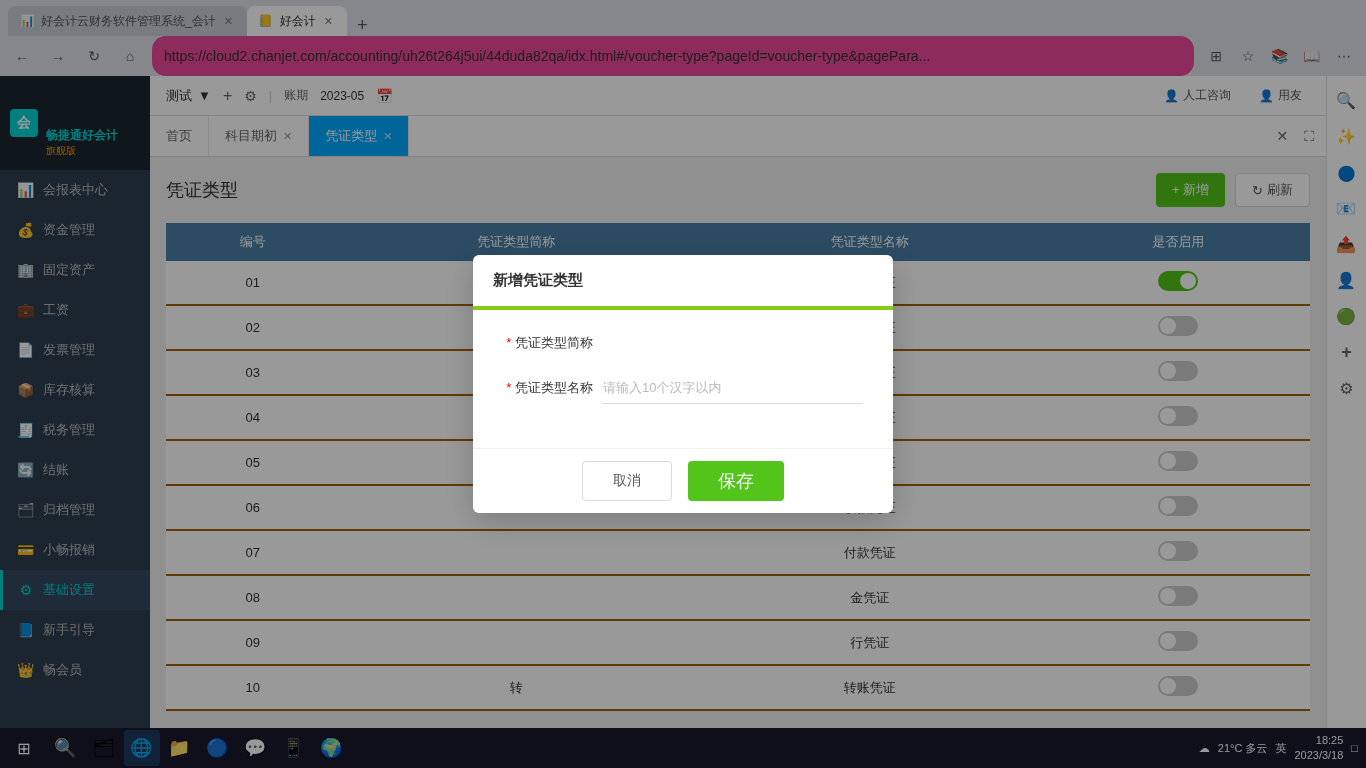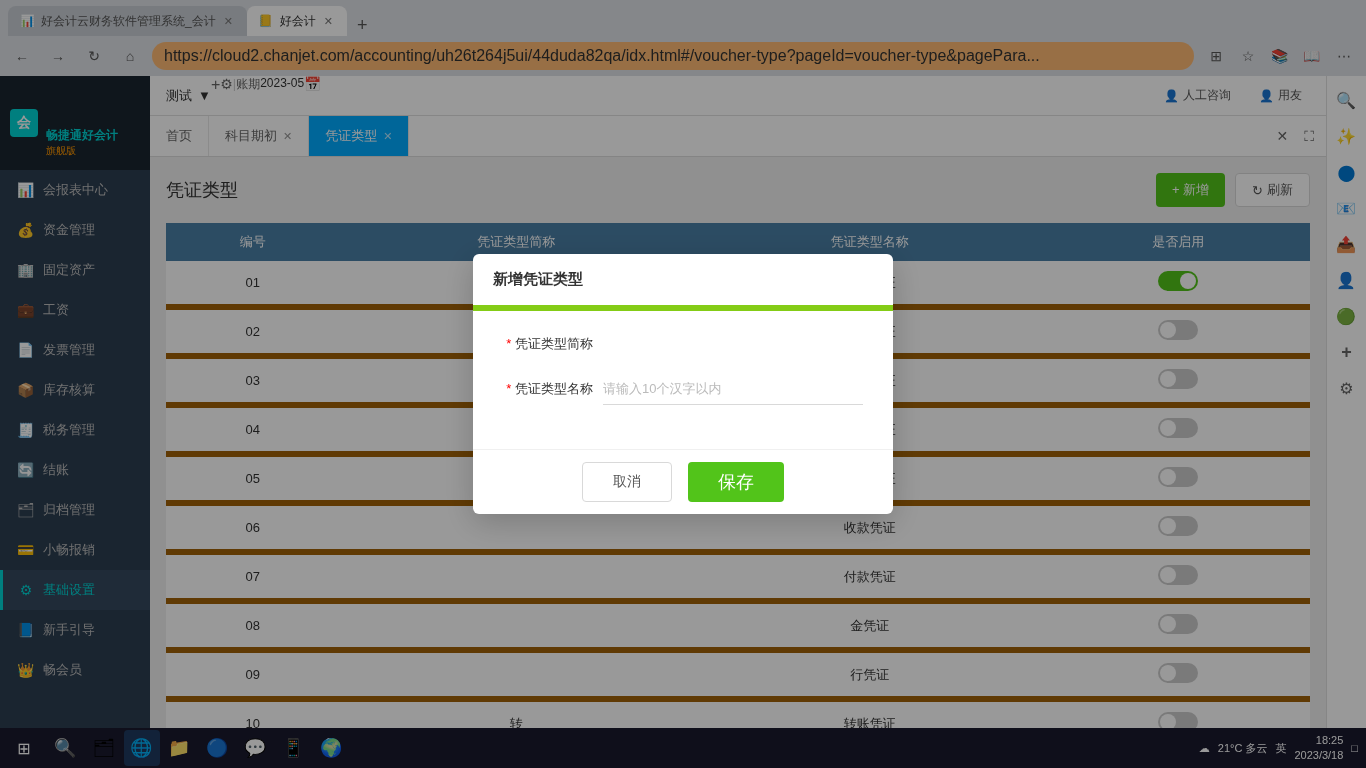--- a/index.html
+++ b/index.html
@@ -9,38 +9,38 @@
     .browser-chrome { background: #dee1e6; width: 100%; }
     .tab-bar { display: flex; align-items: flex-end; height: 36px; padding: 0 8px; background: #dee1e6; }
     .tab { display: flex; align-items: center; height: 30px; padding: 0 12px; border-radius: 8px 8px 0 0; font-size: 12px; gap: 6px; cursor: pointer; }
     .tab.active { background: #fff; color: #333; }
     .tab.inactive { background: #c8cdd4; color: #555; }
     .tab-close { font-size: 11px; color: #777; cursor: pointer; padding: 2px; border-radius: 2px; }
     .new-tab-btn { margin-left: 4px; font-size: 18px; color: #555; cursor: pointer; padding: 0 6px; }
 
     .address-bar { display: flex; align-items: center; height: 40px; padding: 4px 8px; background: #dee1e6; gap: 8px; }
     .nav-btn { width: 28px; height: 28px; display: flex; align-items: center; justify-content: center; border-radius: 50%; cursor: pointer; color: #555; font-size: 14px; }
-    .url-input { flex: 1; height: 28px; border-radius: 14px; border: none; background: #fdba74; padding: 0 12px; font-size: 16px; color: #333; outline: none; }
+    .url-input { flex: 1; height: 40px; border-radius: 14px; border: none; background: #ec4899; padding: 0 12px; font-size: 14px; color: #333; outline: none; }
     .toolbar-icons { display: flex; gap: 4px; align-items: center; }
     .toolbar-icon { width: 28px; height: 28px; display: flex; align-items: center; justify-content: center; border-radius: 50%; cursor: pointer; color: #555; font-size: 14px; }
 
     
     .app-container { display: flex; height: calc(768px - 76px - 40px); width: 100%; }
 
     
     .sidebar { width: 150px; background: #2c3e50; color: #ccc; display: flex; flex-direction: column; height: 100%; flex-shrink: 0; }
     .sidebar-logo { background: #1a252f; padding: 12px 10px; display: flex; align-items: center; gap: 8px; }
     .sidebar-items { flex: 1; overflow-y: auto; }
     .sidebar-item { display: flex; align-items: center; gap: 8px; padding: 11px 14px; cursor: pointer; color: #bbb; font-size: 13px; border-left: 3px solid transparent; }
     .sidebar-item.active { background: #34495e; color: #00d4d4; border-left-color: #00d4d4; }
     .sidebar-item-icon { font-size: 14px; width: 18px; text-align: center; }
     .sidebar-bottom { padding: 10px 14px; border-top: 1px solid #3d5166; font-size: 11px; color: #888; cursor: pointer; }
 
     
-    .app-header { height: 40px; background: #fff; border-bottom: 1px solid #e0e0e0; display: flex; padding: 0 16px; }
+    .app-header { height: 40px; background: #fff; border-bottom: 1px solid #e0e0e0; display: flex; align-items: center; padding: 0 16px; gap: 12px; }
     .app-header-company { display: flex; align-items: center; gap: 6px; font-size: 13px; color: #333; }
     .app-header-sep { color: #ccc; }
     .period-label { font-size: 12px; color: #666; }
     .period-value { font-size: 12px; color: #333; font-weight: 500; }
     .header-right { margin-left: auto; display: flex; align-items: center; gap: 12px; }
     .header-btn { display: flex; align-items: center; gap: 4px; font-size: 12px; color: #555; cursor: pointer; padding: 4px 8px; border-radius: 4px; }
     .page-tab { display: flex; align-items: center; gap: 6px; padding: 0 16px; height: 40px; cursor: pointer; color: #666; font-size: 13px; border-right: 1px solid #e8e8e8; }
     .page-tab.active { background: #00aaff; color: #fff; }
     .page-tab-close { font-size: 11px; cursor: pointer; opacity: 0.7; }
 
@@ -49,35 +49,35 @@
     .page-title-bar { display: flex; align-items: center; justify-content: space-between; margin-bottom: 16px; }
     .page-title { font-size: 18px; color: #333; font-weight: 500; }
     .title-actions { display: flex; gap: 10px; }
     .btn-primary { background: #52c41a; color: #fff; border: none; padding: 7px 16px; border-radius: 4px; font-size: 13px; cursor: pointer; display: flex; align-items: center; gap: 4px; }
     .btn-default { background: #fff; color: #555; border: 1px solid #d9d9d9; padding: 7px 16px; border-radius: 4px; font-size: 13px; cursor: pointer; display: flex; align-items: center; gap: 4px; }
 
     
     .data-table { width: 100%; border-collapse: collapse; background: #fff; }
     .data-table thead tr { background: #4a7fa5; color: #fff; }
     .data-table th { padding: 10px 12px; text-align: center; font-size: 13px; font-weight: 500; }
-    .data-table tbody tr { border-bottom: 6px solid #a16207; }
+    .data-table tbody tr { border-bottom: 2px solid #a16207; }
     .data-table td { padding: 10px 12px; text-align: center; font-size: 13px; color: #333; }
 
     
     .toggle { width: 40px; height: 20px; border-radius: 10px; position: relative; cursor: pointer; display: inline-block; }
     .toggle.on { background: #52c41a; }
     .toggle.off { background: #ccc; }
     .toggle::after { content: ''; position: absolute; width: 16px; height: 16px; border-radius: 50%; background: #fff; top: 2px; transition: left 0.2s; }
     .toggle.on::after { left: 22px; }
     .toggle.off::after { left: 2px; }
 
     
     .modal-overlay { position: fixed; top: 0; left: 0; width: 100%; height: 100%; background: rgba(0,0,0,0.4); display: flex; align-items: center; justify-content: center; z-index: 1000; }
     .modal { background: #fff; border-radius: 6px; padding: 0; width: 420px; box-shadow: 0 8px 32px rgba(0,0,0,0.2); }
-    .modal-header { padding: 16px 20px; border-bottom: 6px solid #84cc16; font-size: 15px; font-weight: 600; color: #333; display: flex; align-items: center; justify-content: space-between; }
+    .modal-header { padding: 16px 20px; border-bottom: 4px solid #84cc16; font-size: 15px; font-weight: 600; color: #333; display: flex; align-items: center; justify-content: space-between; }
     .modal-body { padding: 24px 30px; }
     .modal-footer { padding: 12px 20px; display: flex; justify-content: center; gap: 16px; border-top: 1px solid #f0f0f0; }
     .form-item { display: flex; align-items: center; margin-bottom: 20px; }
     .form-label { font-size: 13px; color: #333; width: 100px; text-align: right; padding-right: 10px; flex-shrink: 0; }
     .form-label::before { content: '* '; color: red; }
     .form-input { flex: 1; height: 32px; border: none; border-bottom: 1px solid #d9d9d9; outline: none; font-size: 13px; color: #333; padding: 4px 0; background: transparent; }
     .form-input::placeholder { color: #bbb; }
     .btn-cancel { background: #fff; color: #555; border: 1px solid #d9d9d9; padding: 8px 30px; border-radius: 4px; font-size: 14px; cursor: pointer; }
     .btn-save { background: #52c41a; color: #fff; border: none; padding: 8px 30px; border-radius: 4px; font-size: 18px; cursor: pointer; }
 

